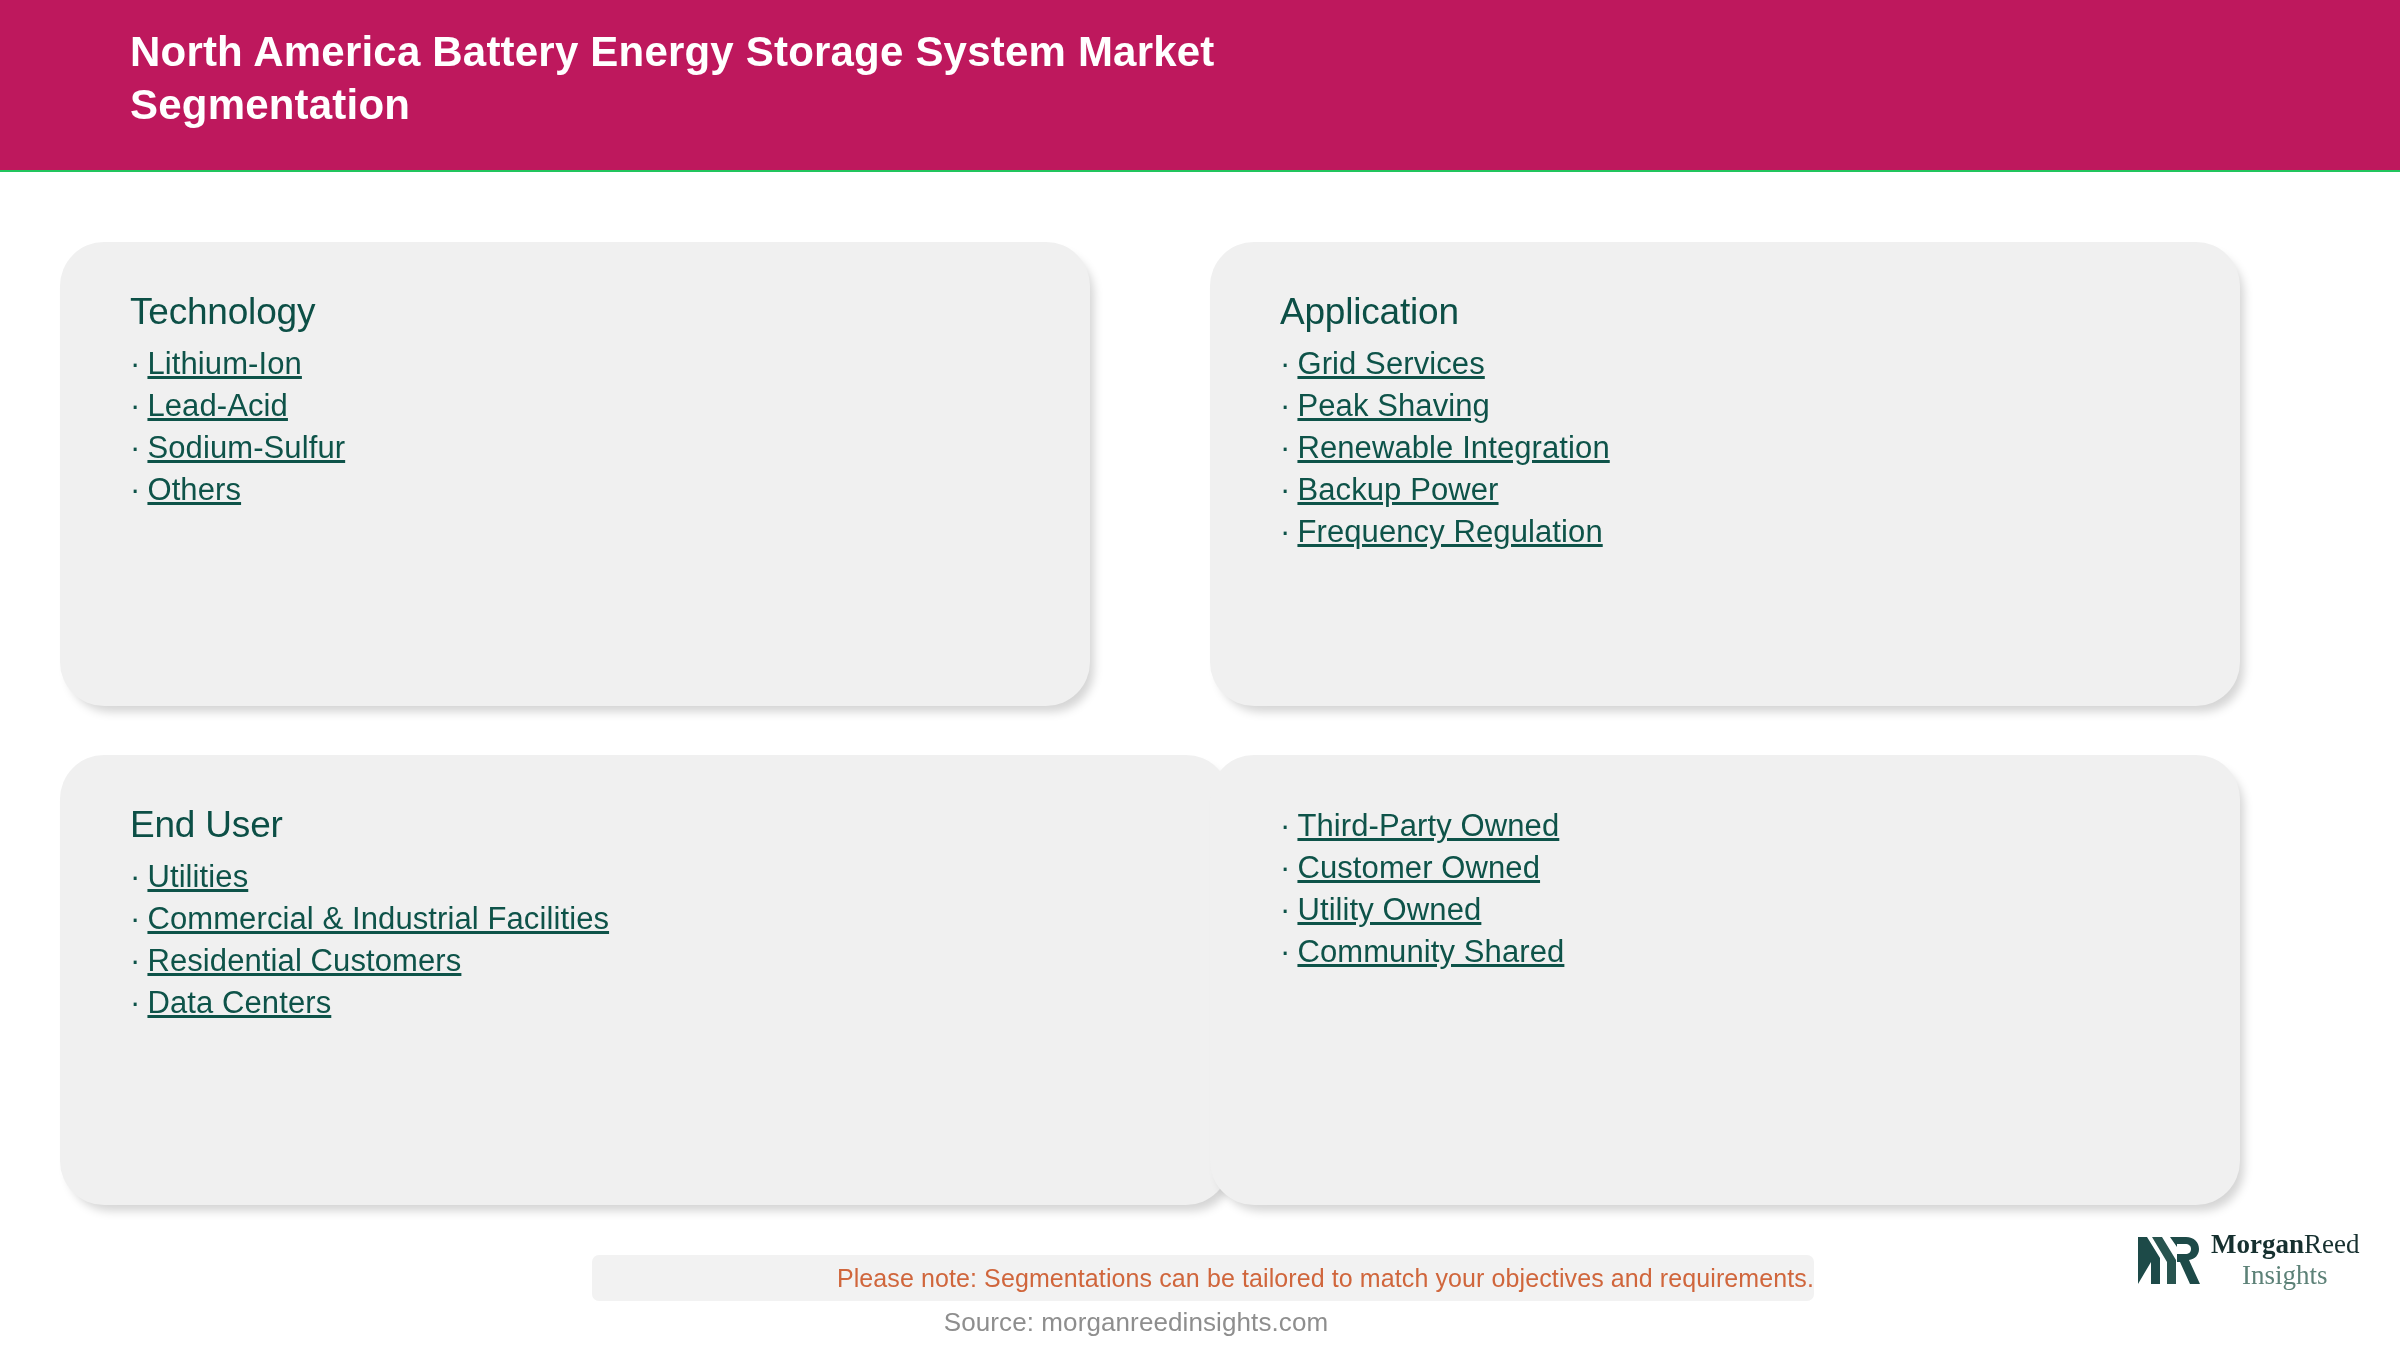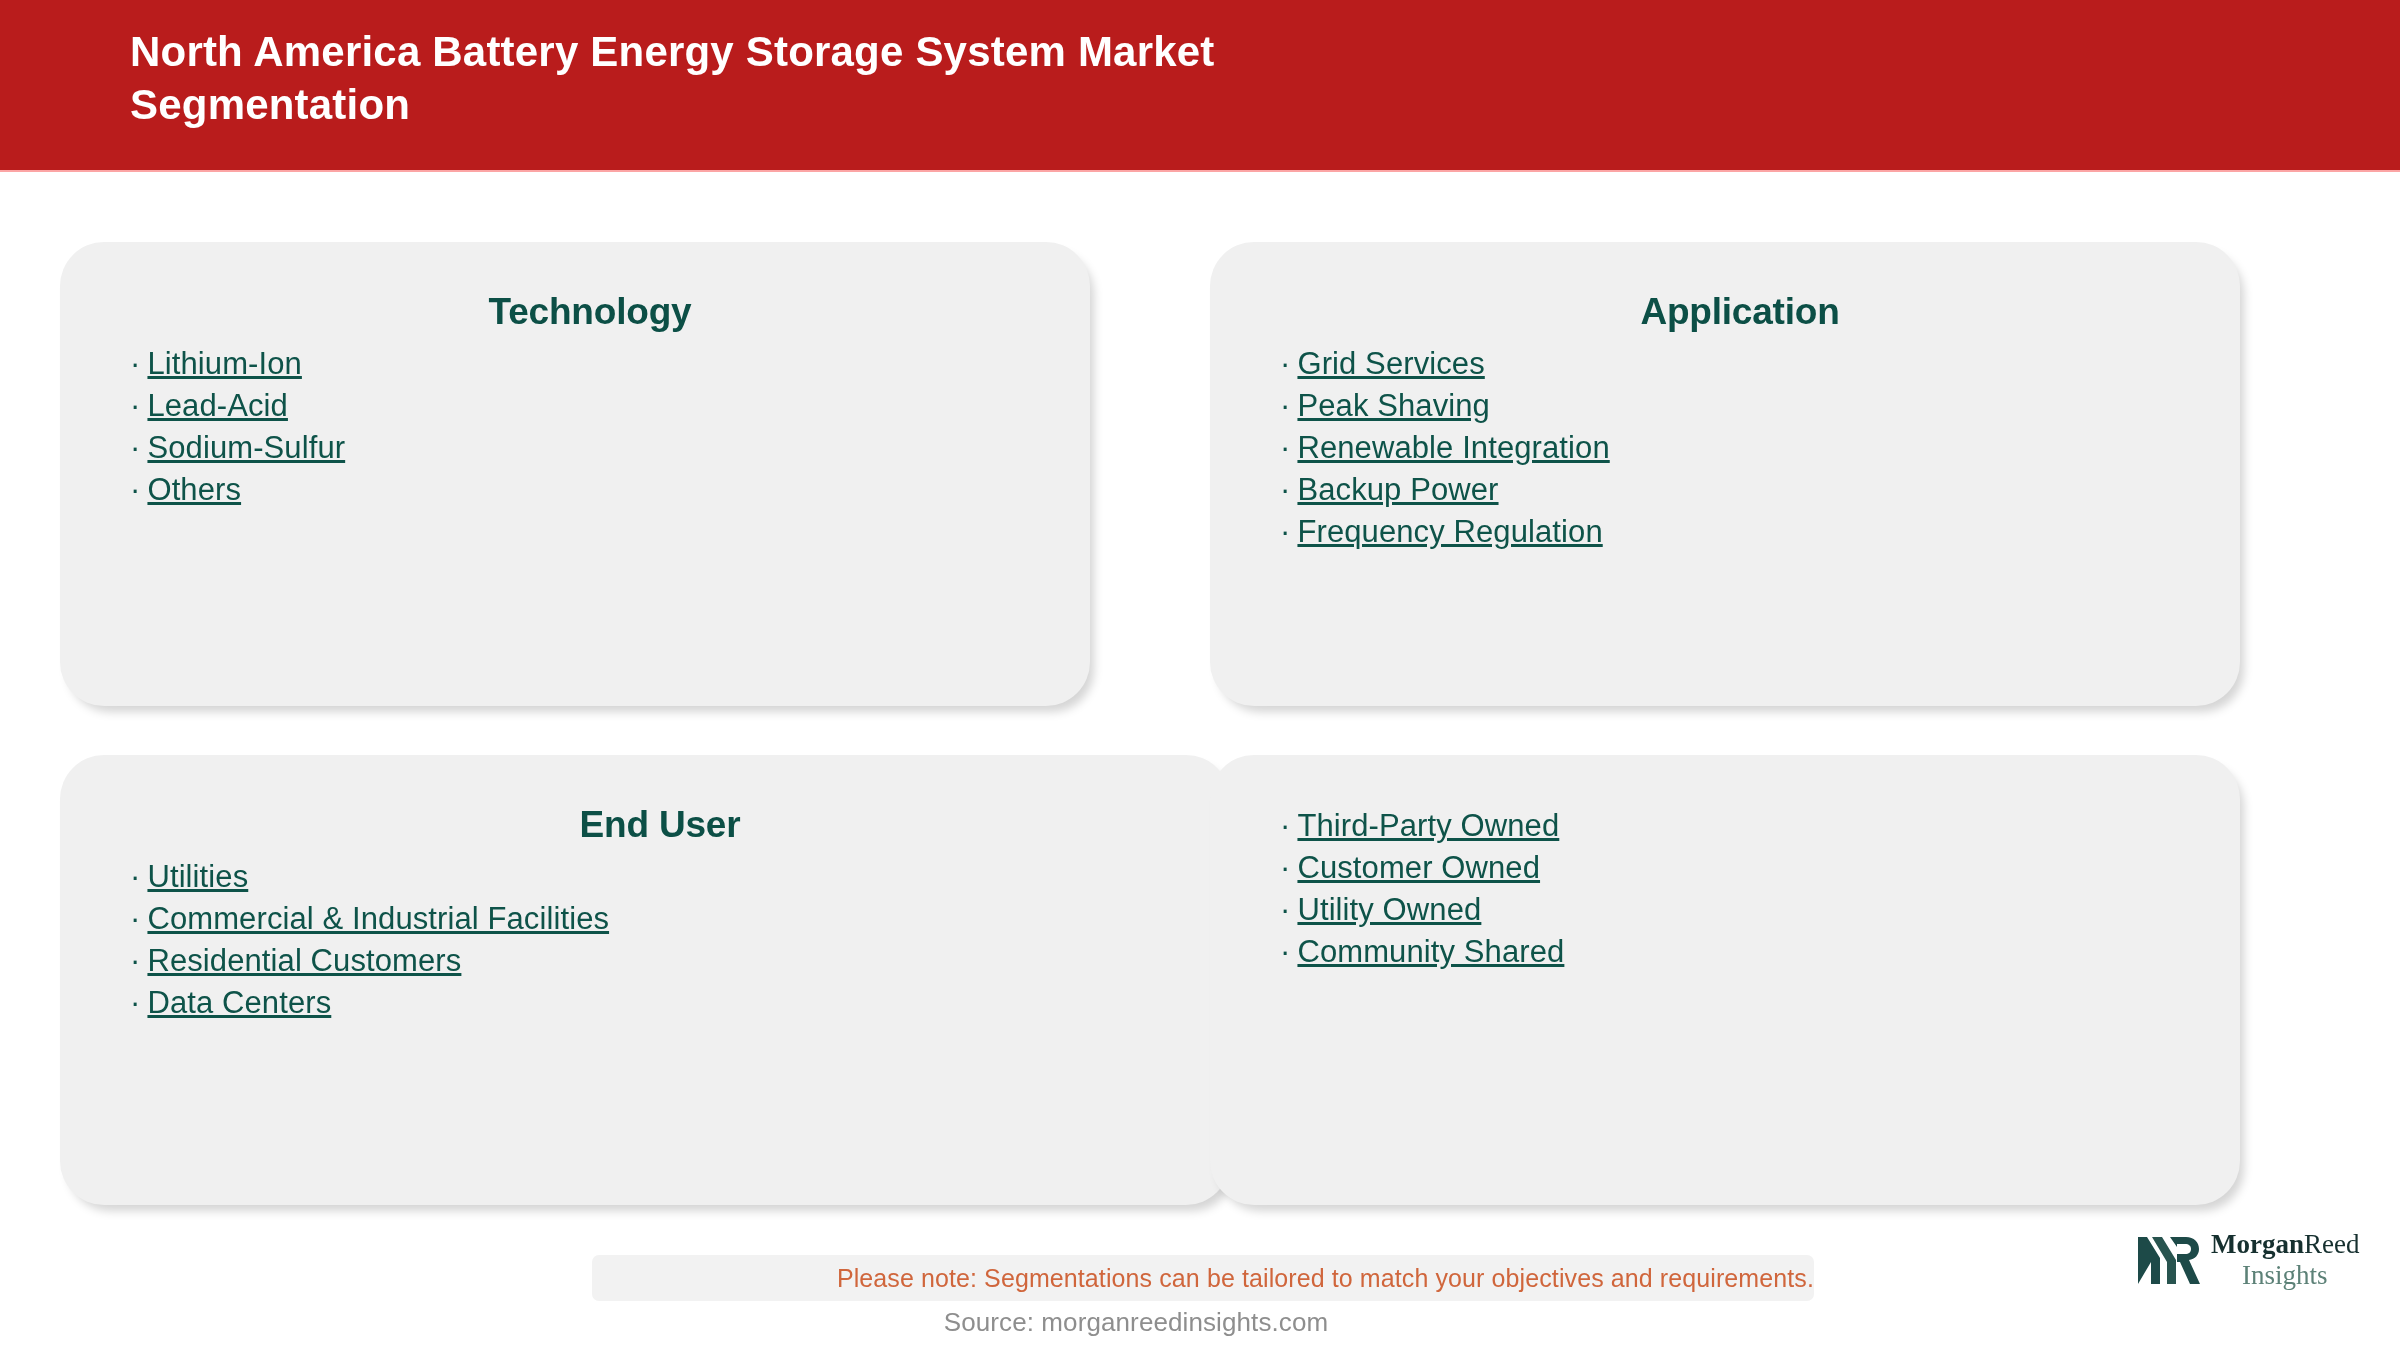--- a/index.html
+++ b/index.html
@@ -17,23 +17,23 @@
     -webkit-font-smoothing: antialiased;
   }
 
   
   .header {
     position: absolute;
     left: 0;
     top: 0;
     width: 2400px;
     height: 172px;
-    background: #b91c1c;
+    background: #be185d;
     box-sizing: border-box;
-    border-bottom: 2px solid #fca5a5;
+    border-bottom: 2px solid #22c55e;
   }
   .header-title {
     position: absolute;
     left: 130px;
     top: 26px;
     width: 1560px;
     color: #ffffff;
     font-size: 42px;
     font-weight: bold;
     line-height: 1.26;
@@ -63,25 +63,24 @@
 
   .card-inner {
     position: absolute;
     left: 70px;
     top: 50px;
     right: 40px;
   }
   .card-title {
     color: #0c4f46;
     font-size: 37px;
-    font-weight: bold;
+    font-weight: normal;
     letter-spacing: -0.2px;
     margin: 0 0 10px 0;
     line-height: 1.1;
-    text-align: center;
   }
   .card-list {
     list-style: none;
     margin: 0;
     padding: 0;
   }
   .card-list li {
     color: #0e5349;
     font-size: 31px;
     line-height: 42px;

